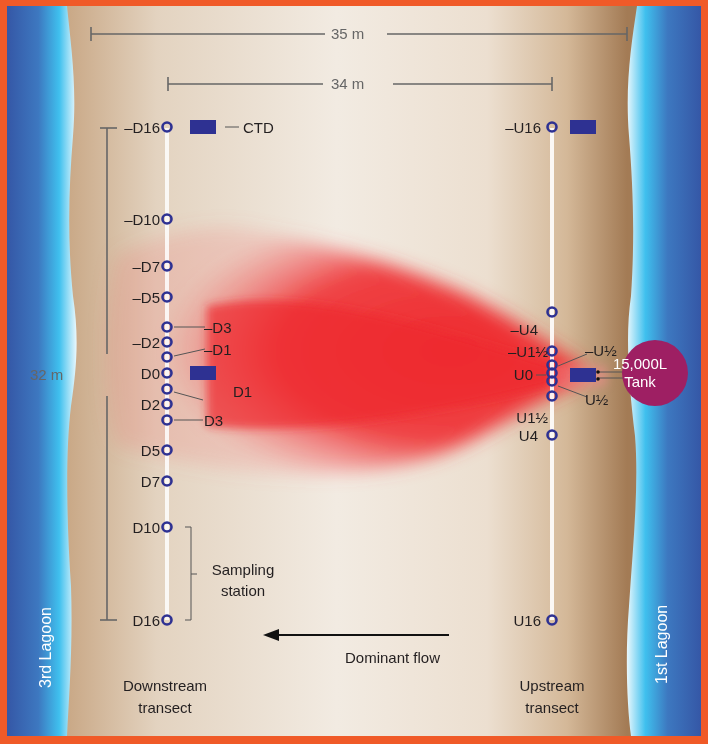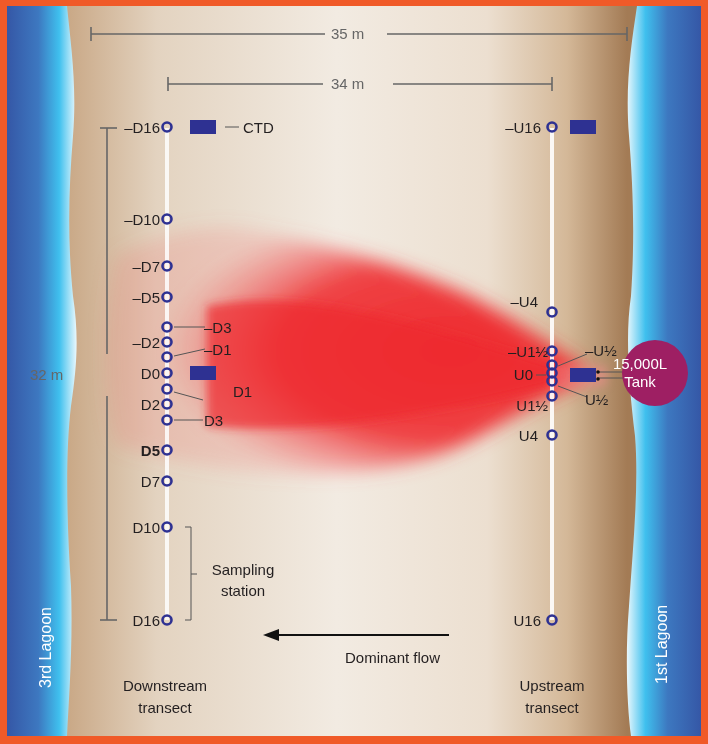--- a/index.html
+++ b/index.html
@@ -158,32 +158,32 @@
   <div class="lbl" style="right:541px;top:206px;">–D10</div>
   <div class="lbl" style="right:541px;top:253px;">–D7</div>
   <div class="lbl" style="right:541px;top:284px;">–D5</div>
   <div class="lbl" style="left:197px;top:314px;">–D3</div>
   <div class="lbl" style="right:541px;top:329px;">–D2</div>
   <div class="lbl" style="left:197px;top:336px;">–D1</div>
   <div class="lbl" style="right:541px;top:360px;">D0</div>
   <div class="lbl" style="left:197px;top:378px;margin-left:29px;">D1</div>
   <div class="lbl" style="right:541px;top:391px;">D2</div>
   <div class="lbl" style="left:197px;top:407px;">D3</div>
-  <div class="lbl" style="right:541px;top:437px;font-weight:bold;">D5</div>
+  <div class="lbl" style="right:541px;top:437px;">D5</div>
   <div class="lbl" style="right:541px;top:468px;">D7</div>
   <div class="lbl" style="right:541px;top:514px;">D10</div>
   <div class="lbl" style="right:541px;top:607px;">D16</div>
 
   <div class="lbl" style="right:160px;top:114px;">–U16</div>
-  <div class="lbl" style="right:163px;top:288px;">–U4</div>
+  <div class="lbl" style="right:163px;top:316px;">–U4</div>
   <div class="lbl" style="right:153px;top:338px;">–U1½</div>
   <div class="lbl" style="left:578px;top:337px;">–U½</div>
   <div class="lbl" style="right:168px;top:361px;">U0</div>
   <div class="lbl" style="left:578px;top:386px;">U½</div>
-  <div class="lbl" style="right:153px;top:392px;">U1½</div>
+  <div class="lbl" style="right:153px;top:404px;">U1½</div>
   <div class="lbl" style="right:163px;top:422px;">U4</div>
   <div class="lbl" style="right:160px;top:607px;">U16</div>
 
   <div class="lbl ctr" style="left:600px;top:349px;width:66px;color:#fff;font-size:15px;line-height:18px;">
     <div>15,000L</div>
     <div>Tank</div>
   </div>
 
   <div class="lbl ctr" style="left:196px;top:553px;width:80px;line-height:21px;">
     <div>Sampling</div>

